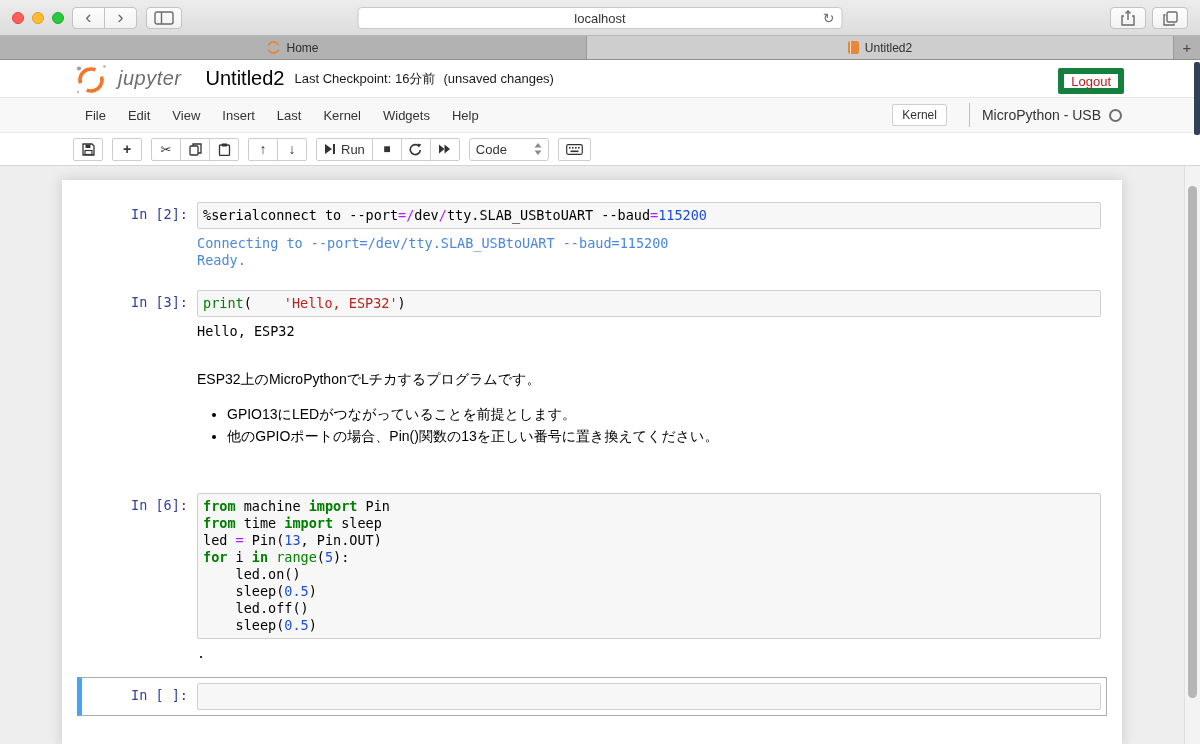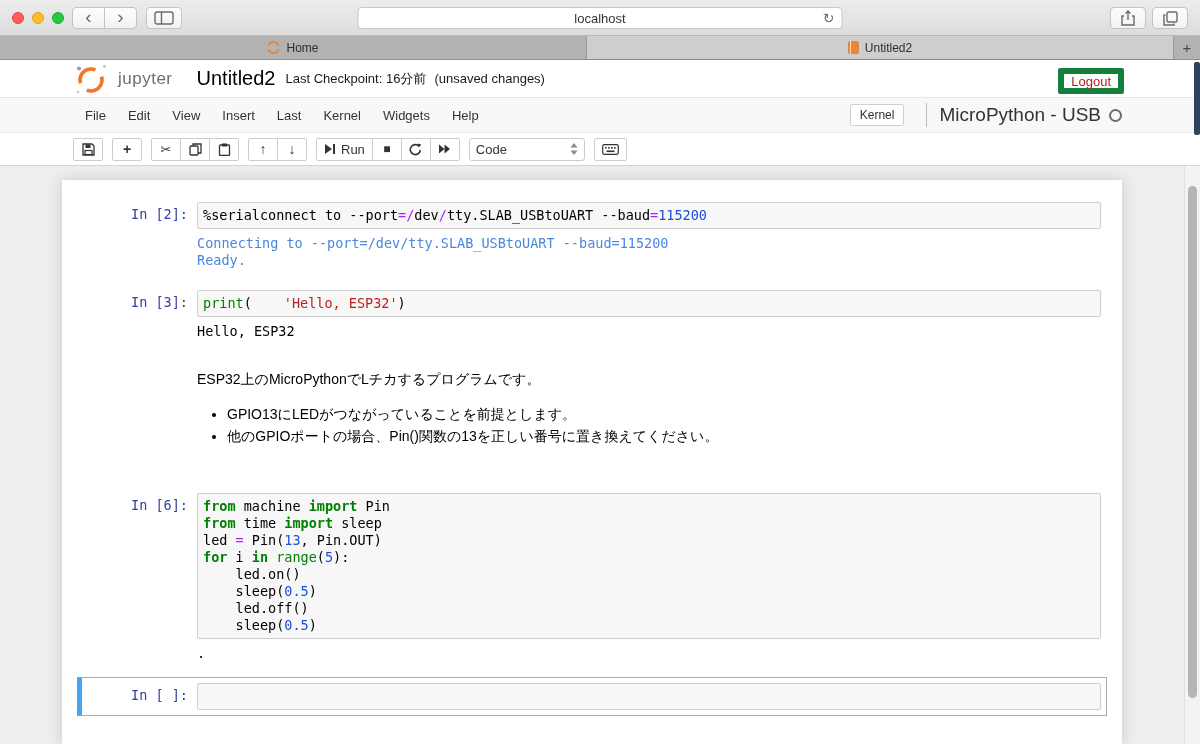--- a/index.html
+++ b/index.html
@@ -61,39 +61,39 @@
     display:inline-block; position:relative; }
   .bookicon::after { content:""; position:absolute; left:2px; top:0; bottom:0;
     width:1.5px; background:#fbe3cf; }
 
   
   .nb-header {
     position:absolute; left:0; top:60px; width:1200px; height:38px; background:#fff;
     border-bottom:1px solid #e7e7e7; display:flex; align-items:center; padding-left:74px;
   }
   .logo { display:flex; align-items:center; gap:10px; margin-right:24px; }
-  .logo-text { font-size:17px; color:#6e6e6e; letter-spacing:0.5px; }
+  .logo-text { font-size:20px; color:#6e6e6e; letter-spacing:0.5px;font-style:italic; }
   .nb-title { font-size:20px; color:#000; margin-right:10px; }
   .nb-checkpoint { font-size:13px; color:#1a1a1a; margin-right:8px; }
   .nb-unsaved { font-size:13px; color:#1a1a1a; }
   .logout-btn { position:absolute; right:76px; top:8px; height:26px; padding:0 7px;
     background:#fff; border:6px solid #15803d; border-radius:2px; font-size:13px; color:#b91c1c; }
 
   
   .menubar {
     position:absolute; left:0; top:98px; width:1200px; height:35px; background:#f8f8f8;
     border-bottom:1px solid #ececec; display:flex; align-items:center; padding-left:74px;
   }
   .menu-item { font-size:13px; color:#333; padding:0 11px; }
   .menu-right { position:absolute; right:78px; display:flex; align-items:center; }
   .trusted-btn { height:22px; padding:0 9px; background:#fff; border:1px solid #cfcfcf;
     border-radius:2px; font-size:12px; color:#333; margin-right:22px; }
   .kernel-wrap { display:flex; align-items:center; gap:8px; border-left:1px solid #bdbdbd;
     padding-left:12px; height:24px; }
-  .kernel-name { font-size:19px; color:#333; }
+  .kernel-name { font-size:14px; color:#333; }
   .kernel-circle { width:13px; height:13px; border:2px solid #6d6d6d; border-radius:50%;
     display:inline-block; }
 
   
   .toolbar {
     position:absolute; left:0; top:133px; width:1200px; height:33px; background:#fff;
     border-bottom:1px solid #d4d4d4; display:flex; align-items:center; padding-left:73px;
   }
   .btn-group { display:flex; margin-right:9px; }
   .tb-btn {
@@ -101,21 +101,21 @@
     border:1px solid #cccccc; border-radius:2px; color:#333; font-size:13px;
     display:flex; align-items:center; justify-content:center; gap:5px;
   }
   .btn-group .tb-btn + .tb-btn { margin-left:-1px; border-radius:0; }
   .btn-group .tb-btn:first-child:not(:last-child){ border-radius:2px 0 0 2px; }
   .btn-group .tb-btn:last-child:not(:first-child){ border-radius:0 2px 2px 0; }
   .tb-btn svg { display:block; }
   .arrow-glyph { font-size:14px; font-weight:bold; }
   .stop-glyph { font-size:12px; }
   .tb-select {
-    height:23px; width:116px; background:#fff; border:1px solid #cccccc; border-radius:3px;
+    height:23px; width:80px; background:#fff; border:1px solid #cccccc; border-radius:3px;
     display:flex; align-items:center; font-size:13px; color:#333; padding:0 6px;
     justify-content:space-between; margin-right:9px;
   }
 
   
   .nb-body {
     position:absolute; left:0; top:166px; width:1200px; height:691px;
     background:#eeeeee; overflow:hidden;
   }
   .nb-container {

